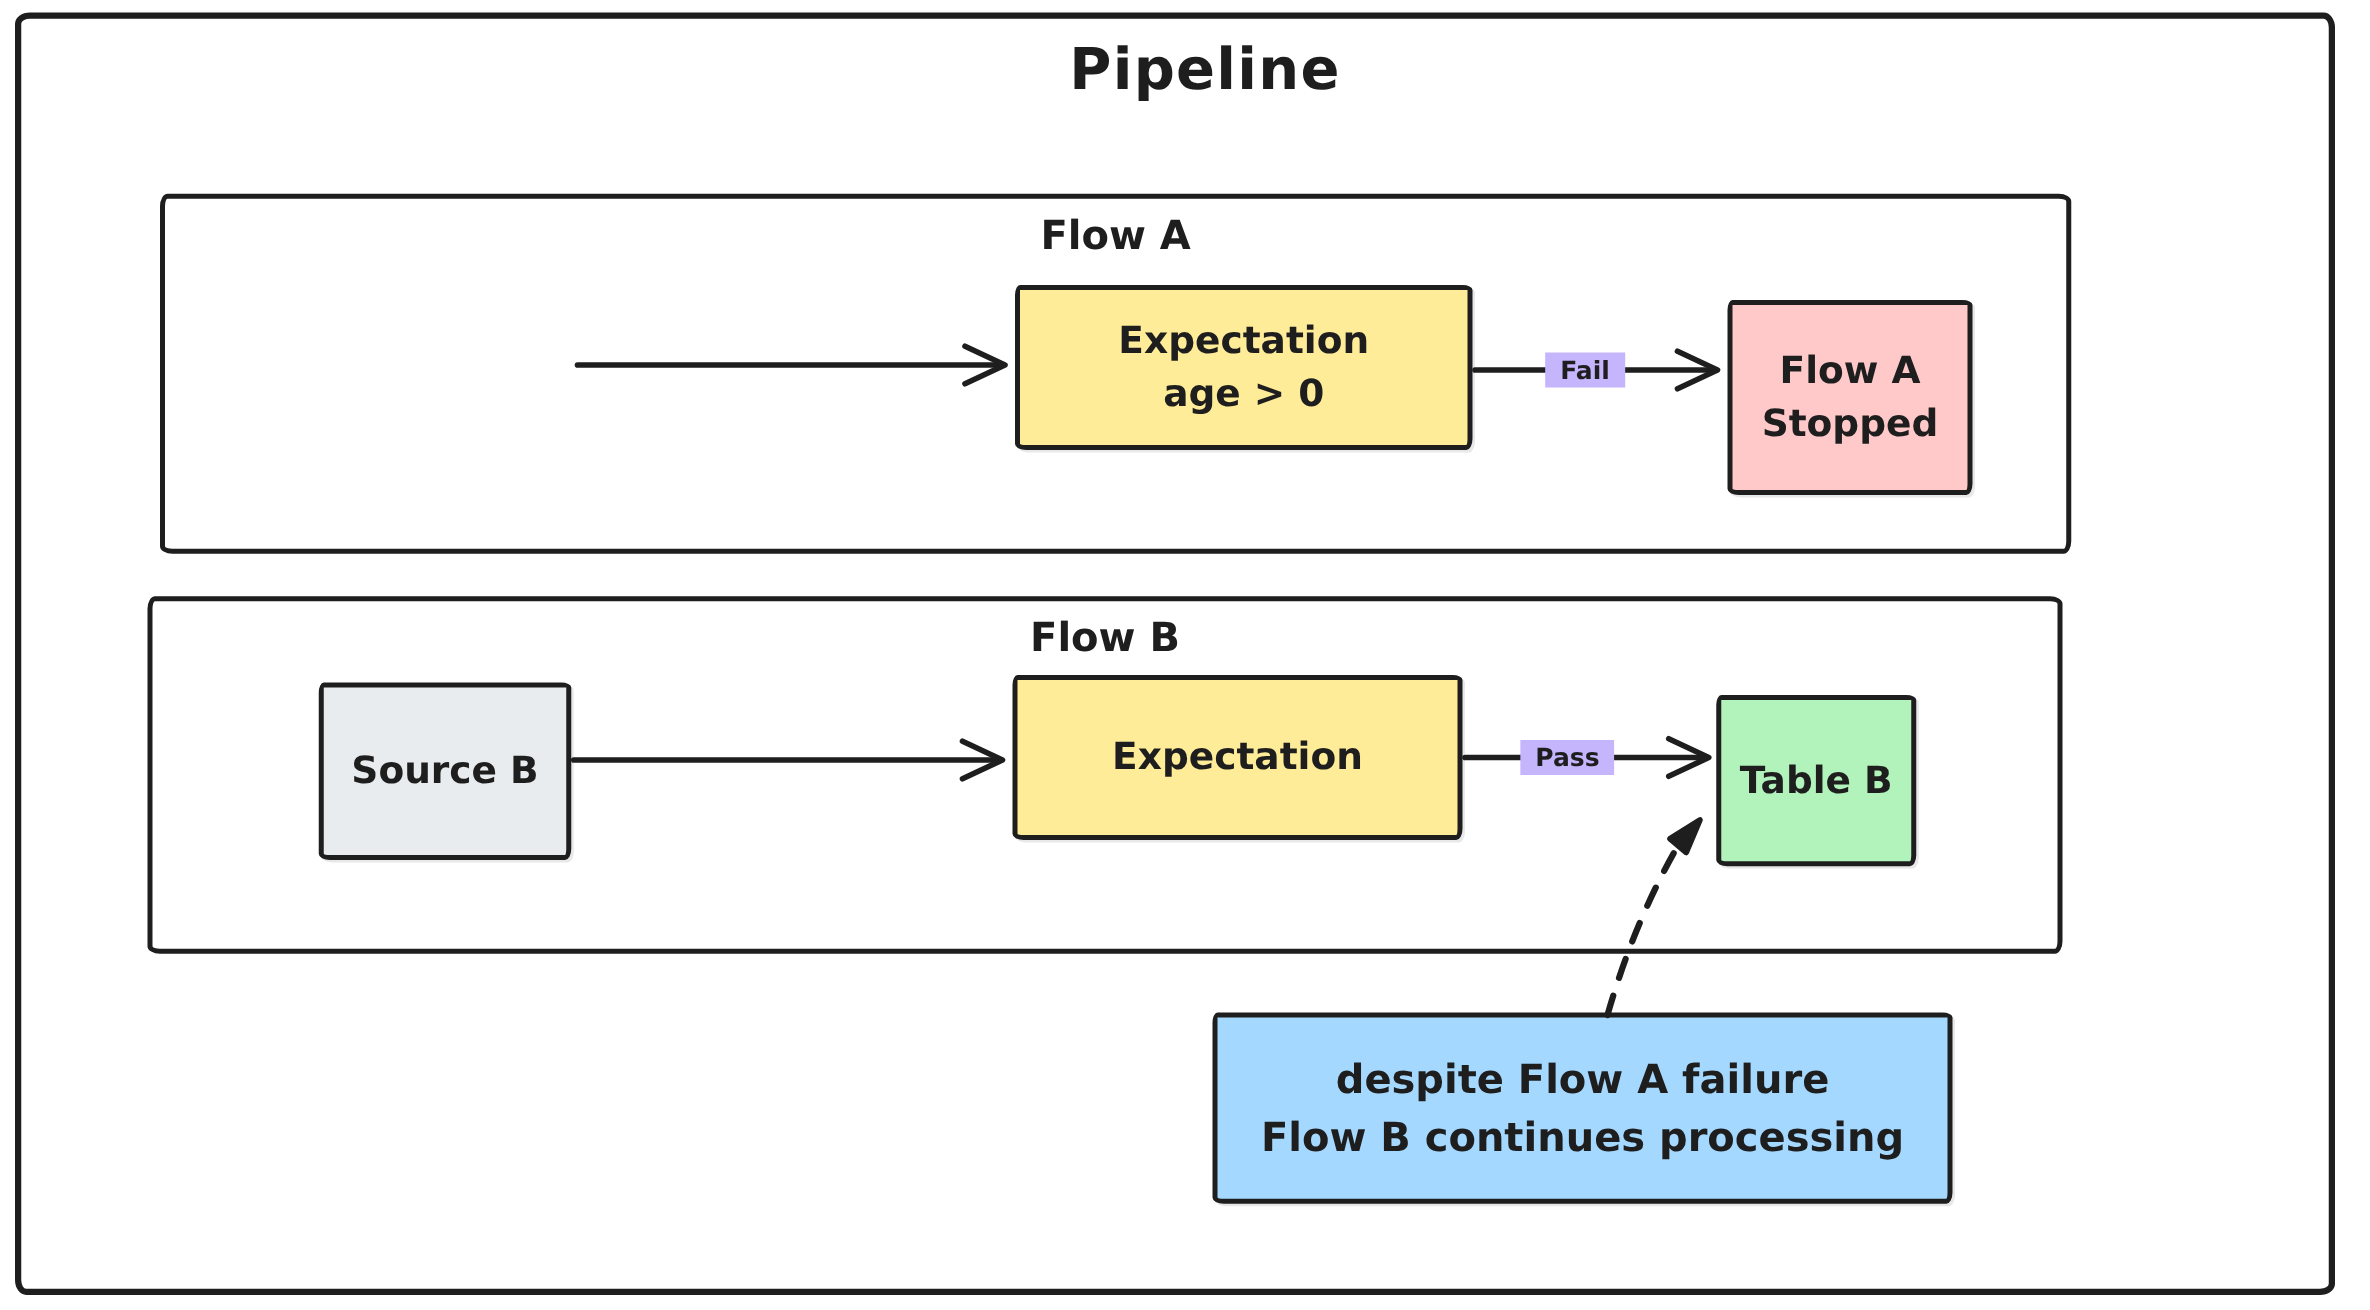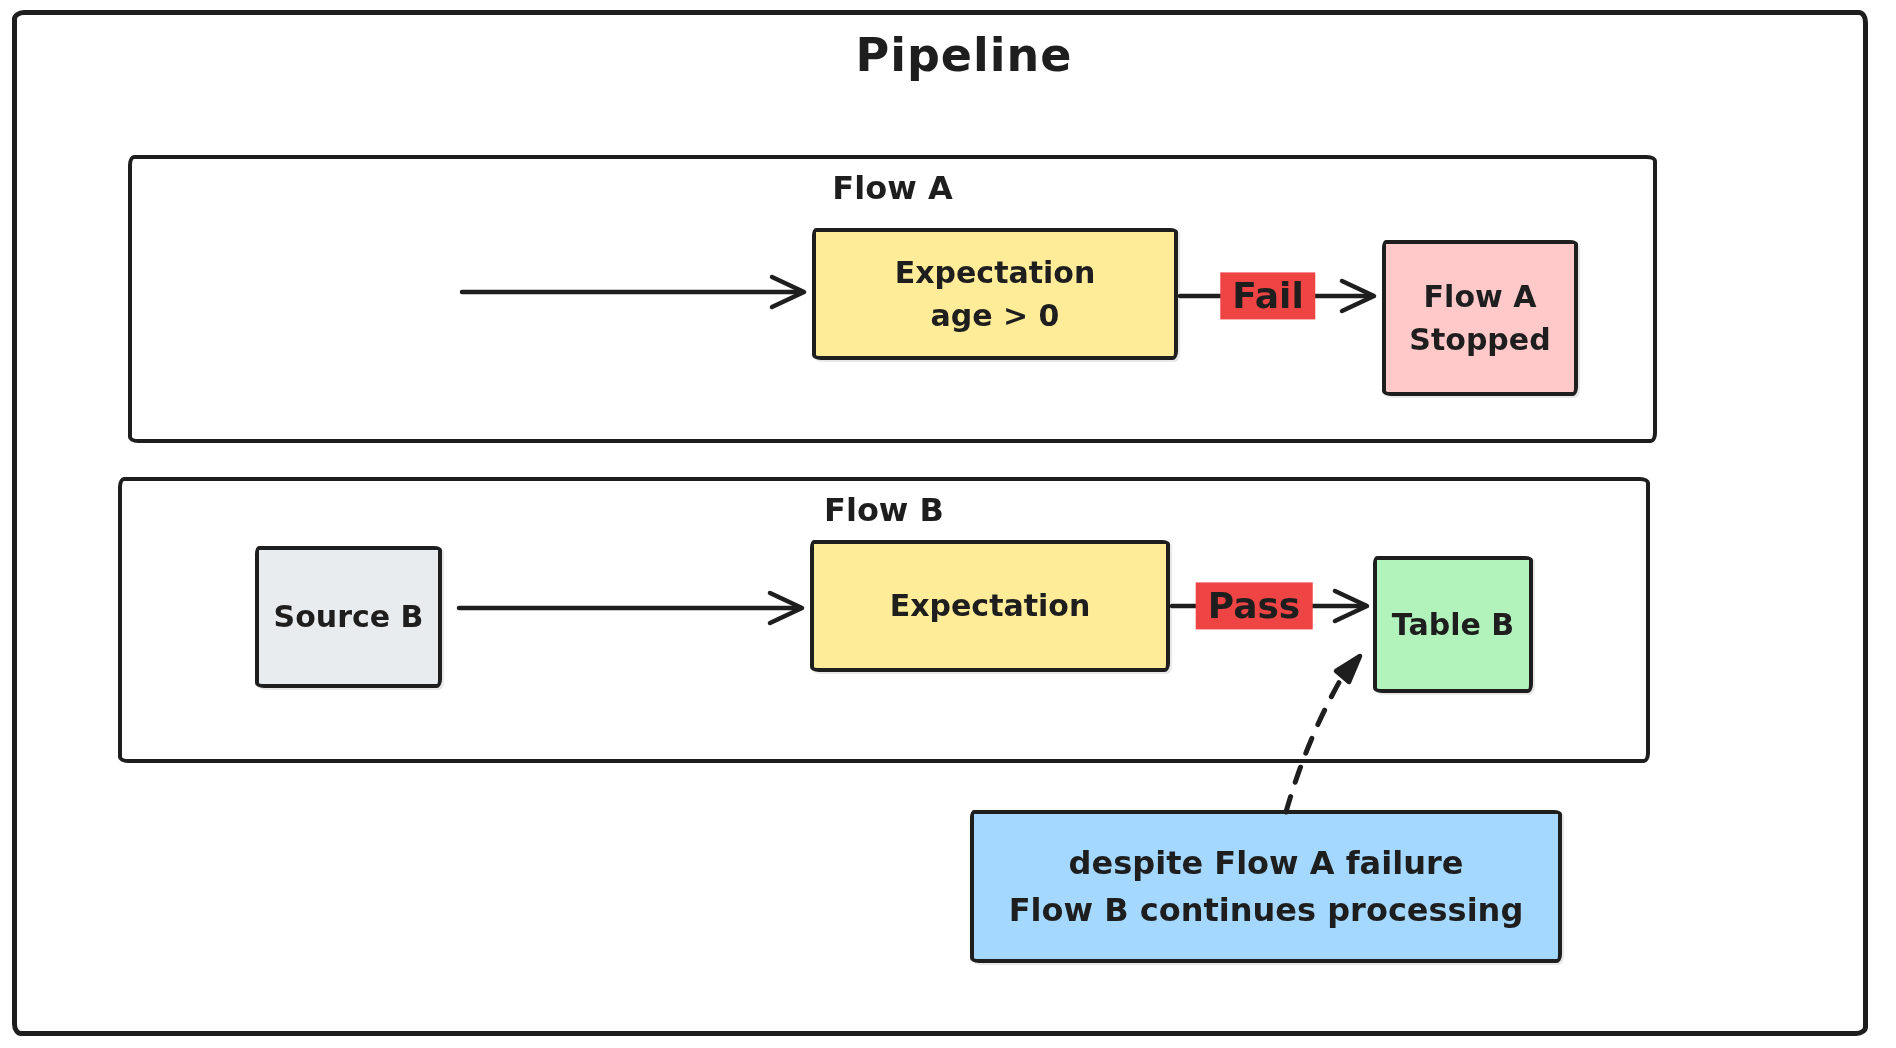--- a/index.html
+++ b/index.html
@@ -64,21 +64,21 @@
   .fill-gray   { background: var(--box-gray,   #e9ecef); }
   .fill-yellow { background: var(--box-yellow, #ffec99); }
   .fill-red    { background: var(--box-red,    #ffc9c9); }
   .fill-green  { background: var(--box-green,  #b2f2bb); }
   .fill-blue   { background: var(--box-blue,   #a5d8ff); }
 
   
   .src-a  { left: 262px;  top: 222px; width: 198px; height: 146px; }
   .exp-a  { left: 812px;  top: 228px; width: 366px; height: 132px; }
   .stop-a { left: 1382px; top: 240px; width: 196px; height: 156px; }
-  .src-b  { left: 255px;  top: 546px; width: 187px; height: 142px; }
+  .src-b  { left: 255px;  top: 546px; width: 202px; height: 142px; }
   .exp-b  { left: 810px;  top: 540px; width: 360px; height: 132px; }
   .tbl-b  { left: 1373px; top: 556px; width: 160px; height: 137px; }
   .note   { left: 970px;  top: 810px; width: 592px; height: 153px; font-size: 32px; }
 
   .arrows {
     position: absolute;
     left: 0; top: 0;
     width: 1896px; height: 1048px;
     pointer-events: none;
   }
@@ -88,23 +88,23 @@
     fill: none;
     stroke-linecap: round;
     stroke-linejoin: round;
   }
   .arrows path.dashed { stroke-dasharray: 16 15; stroke-width: 5; }
   .arrows path.head-fill { fill: var(--stroke, #1e1e1e); stroke-dasharray: none; }
 
   .edge-label {
     position: absolute;
     transform: translate(-50%, -50%);
-    background: #ef4444;
+    background: #c4b5fd;
     padding: 2px 12px;
-    font-size: 36px;
+    font-size: 20px;
     font-weight: 600;
     line-height: 1.2;
     white-space: nowrap;
   }
   .lbl-fail { left: 1268px; top: 296px; }
   .lbl-pass { left: 1254px; top: 606px; }
 </style>
 </head>
 <body>
 

